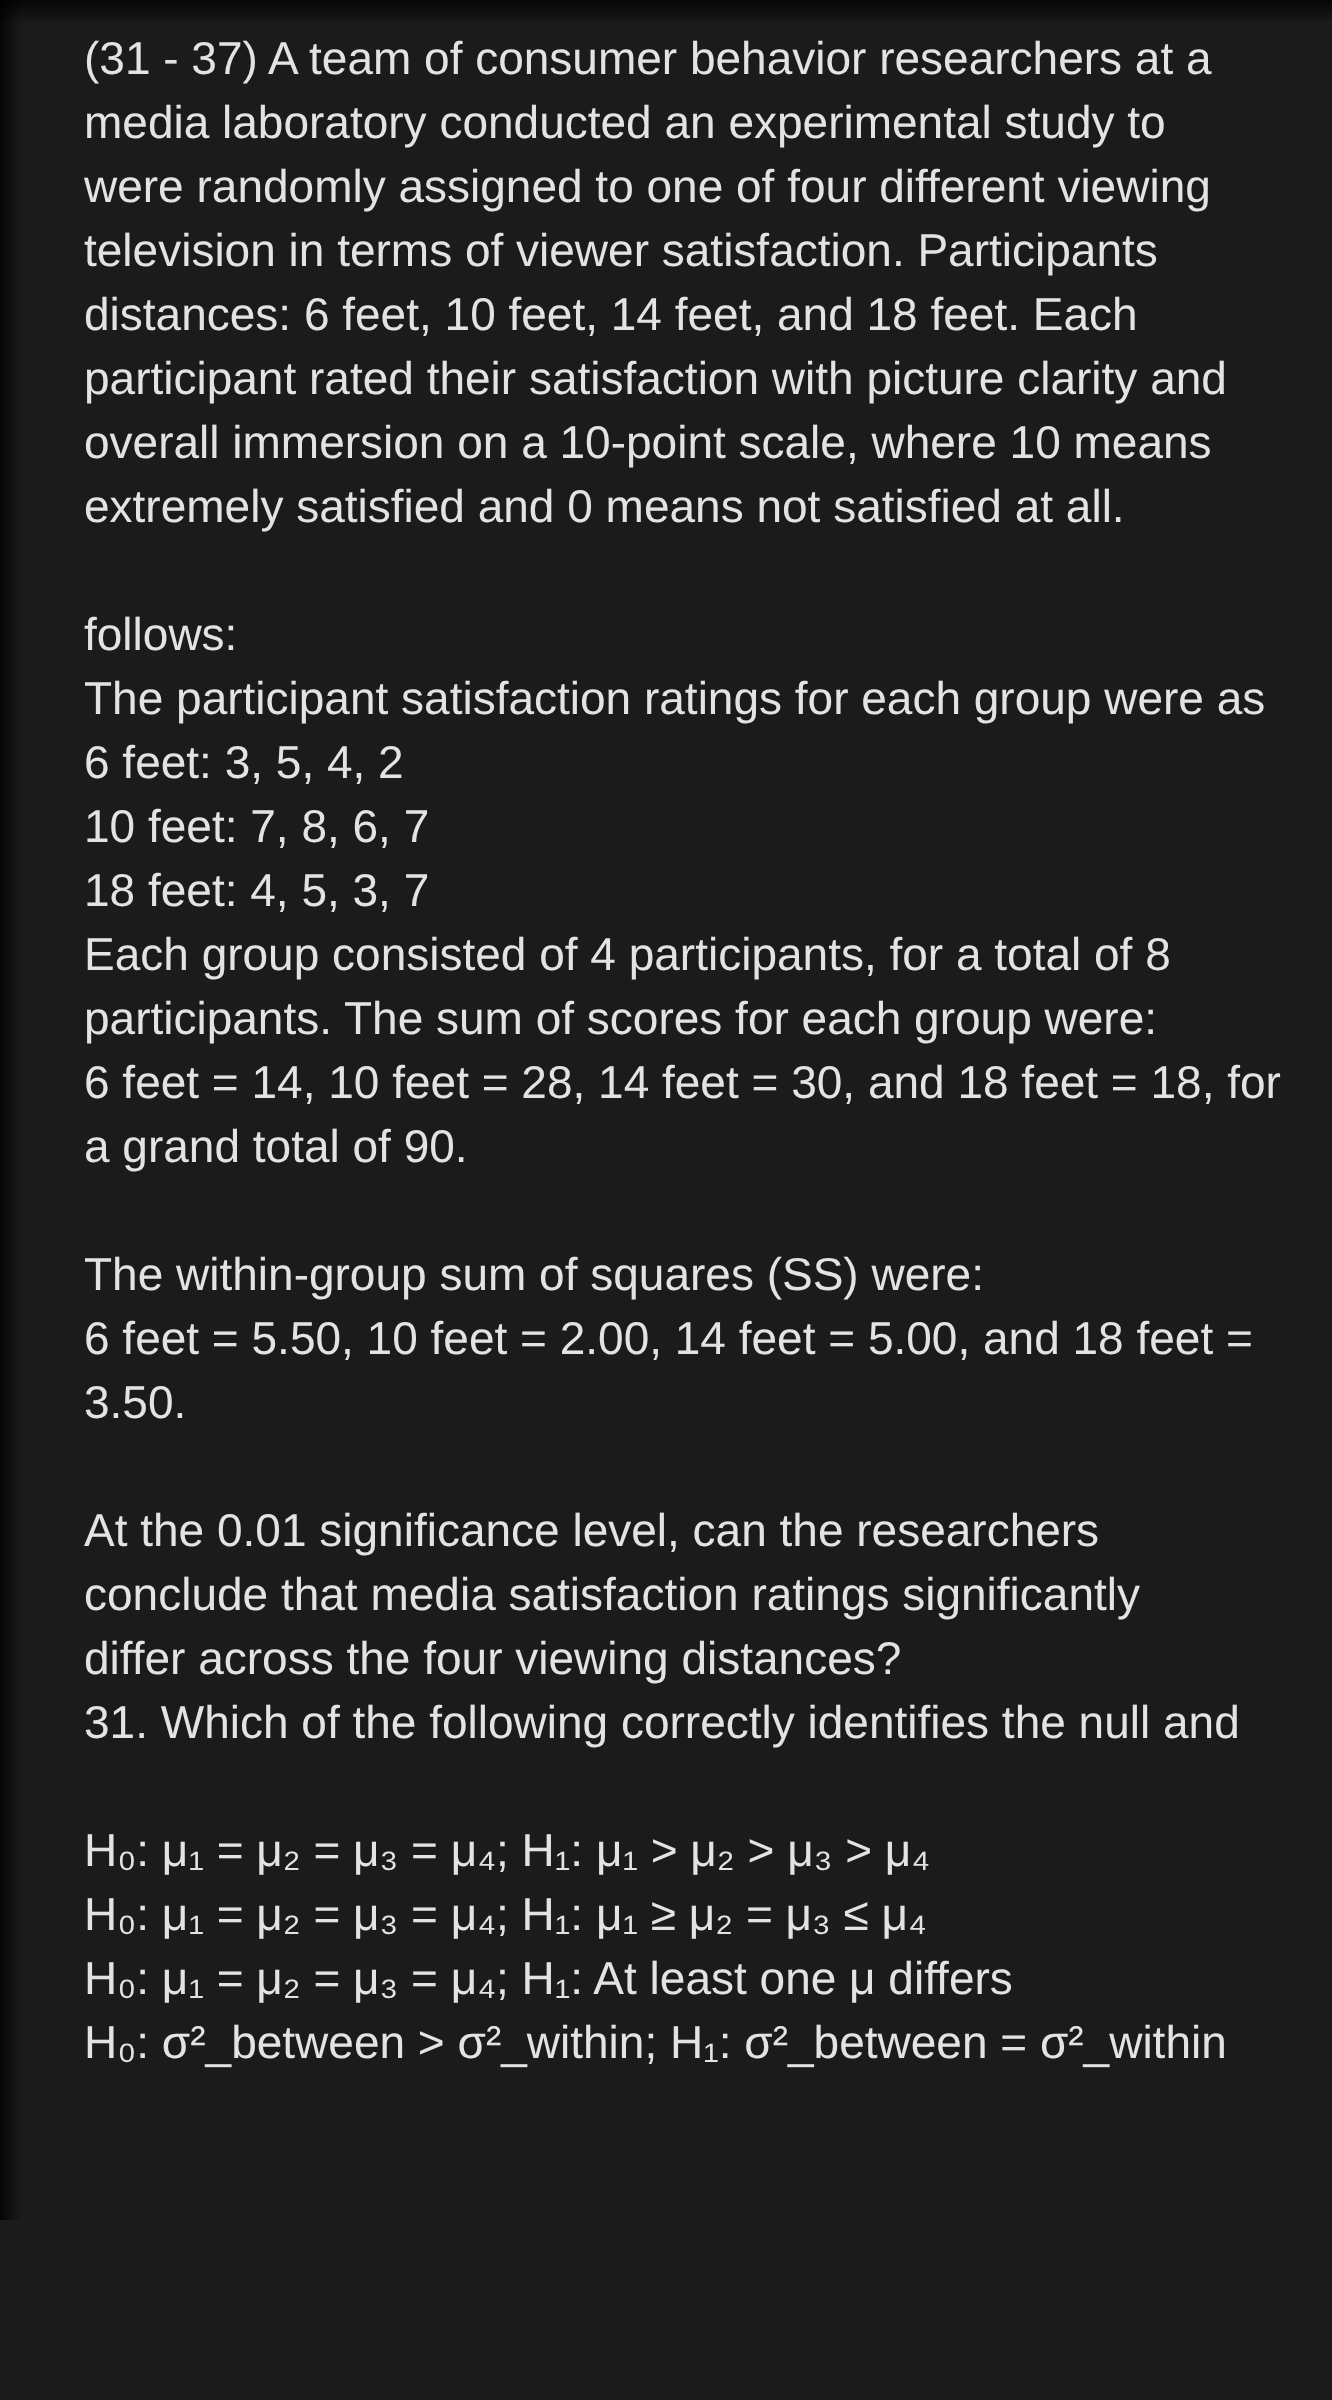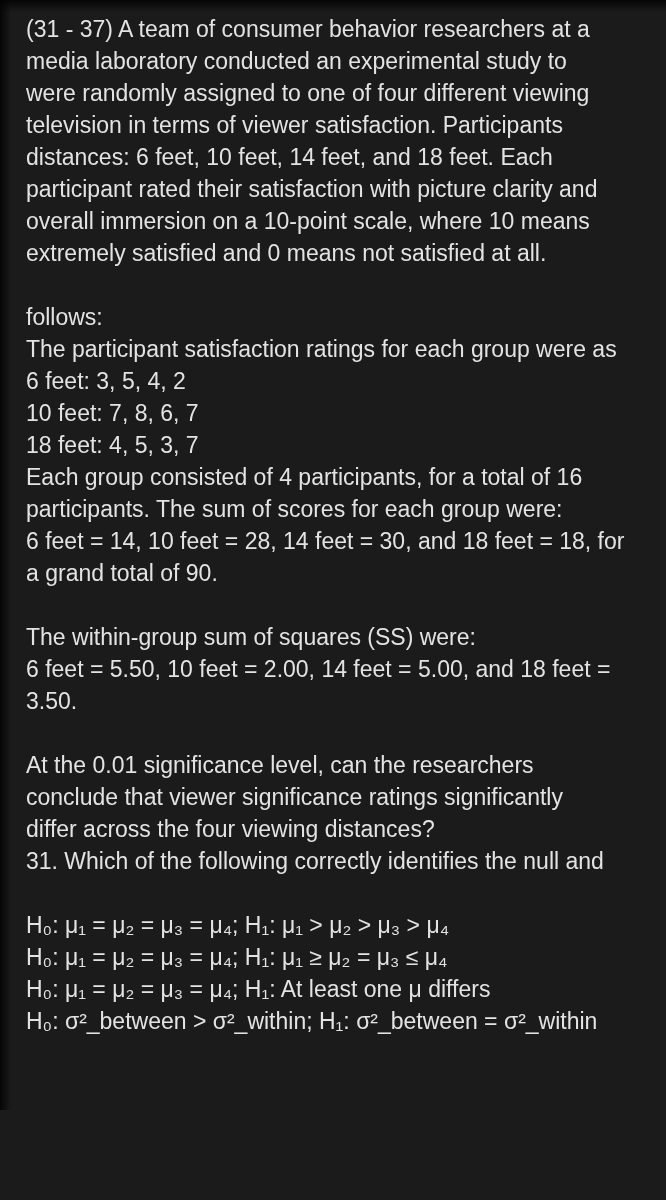--- a/index.html
+++ b/index.html
@@ -5,21 +5,21 @@
   html, body {
     margin: 0;
     padding: 0;
     background: #1b1b1b;
   }
   .page {
     position: relative;
     width: 666px;
     height: 1200px;
     box-sizing: border-box;
-    padding: 13px 18px 0 26px;
+    padding: 13px 18px 0 42px;
     background: #1b1b1b;
     color: #e3e3e3;
     font-family: "Liberation Sans", "DejaVu Sans", sans-serif;
     font-size: 23px;
     line-height: 32px;
     overflow: hidden;
   }
   .para {
     margin: 0 0 32px 0;
   }
@@ -64,35 +64,35 @@
     <div class="line">overall immersion on a 10-point scale, where 10 means</div>
     <div class="line">extremely satisfied and 0 means not satisfied at all.</div>
   </div>
 
   <div class="para">
     <div class="line">follows:</div>
     <div class="line">The participant satisfaction ratings for each group were as</div>
     <div class="line">6 feet: 3, 5, 4, 2</div>
     <div class="line">10 feet: 7, 8, 6, 7</div>
     <div class="line">18 feet: 4, 5, 3, 7</div>
-    <div class="line">Each group consisted of 4 participants, for a total of 16</div>
+    <div class="line">Each group consisted of 4 participants, for a total of 8</div>
     <div class="line">participants. The sum of scores for each group were:</div>
     <div class="line">6 feet = 14, 10 feet = 28, 14 feet = 30, and 18 feet = 18, for</div>
     <div class="line">a grand total of 90.</div>
   </div>
 
   <div class="para">
     <div class="line">The within-group sum of squares (SS) were:</div>
     <div class="line">6 feet = 5.50, 10 feet = 2.00, 14 feet = 5.00, and 18 feet =</div>
     <div class="line">3.50.</div>
   </div>
 
   <div class="para">
     <div class="line">At the 0.01 significance level, can the researchers</div>
-    <div class="line">conclude that viewer significance ratings significantly</div>
+    <div class="line">conclude that media satisfaction ratings significantly</div>
     <div class="line">differ across the four viewing distances?</div>
     <div class="line">31. Which of the following correctly identifies the null and</div>
   </div>
 
   <div class="para">
     <div class="line">H₀: μ₁ = μ₂ = μ₃ = μ₄; H₁: μ₁ &gt; μ₂ &gt; μ₃ &gt; μ₄</div>
     <div class="line">H₀: μ₁ = μ₂ = μ₃ = μ₄; H₁: μ₁ ≥ μ₂ = μ₃ ≤ μ₄</div>
     <div class="line">H₀: μ₁ = μ₂ = μ₃ = μ₄; H₁: At least one μ differs</div>
     <div class="line">H₀: σ²_between &gt; σ²_within; H₁: σ²_between = σ²_within</div>
   </div>

